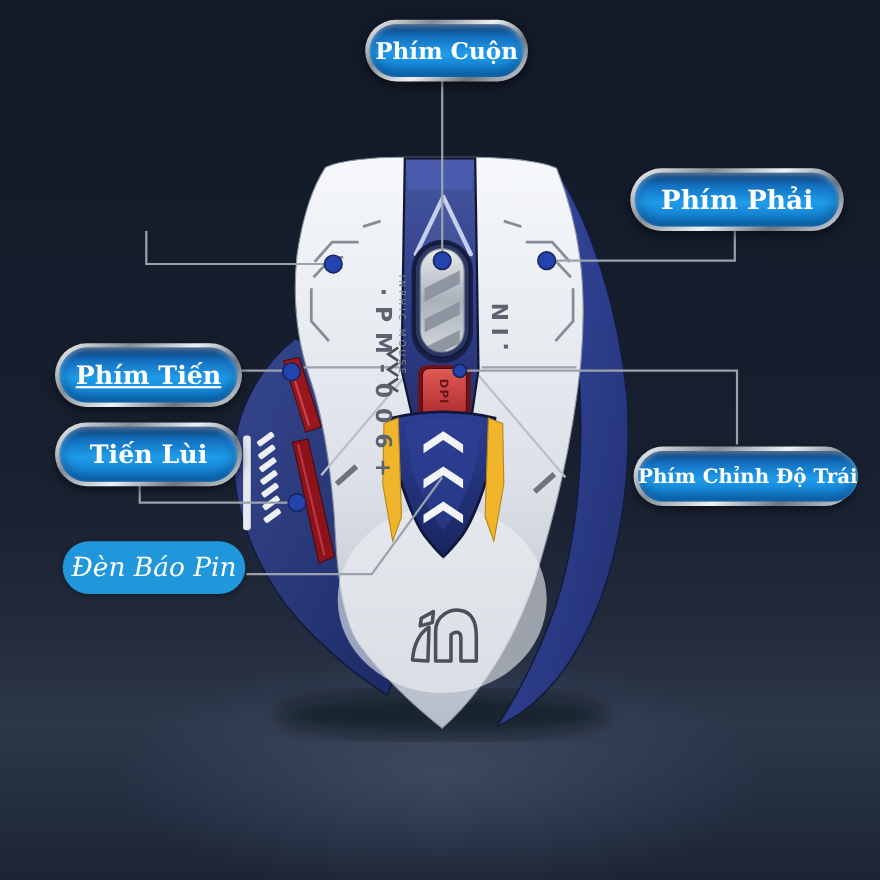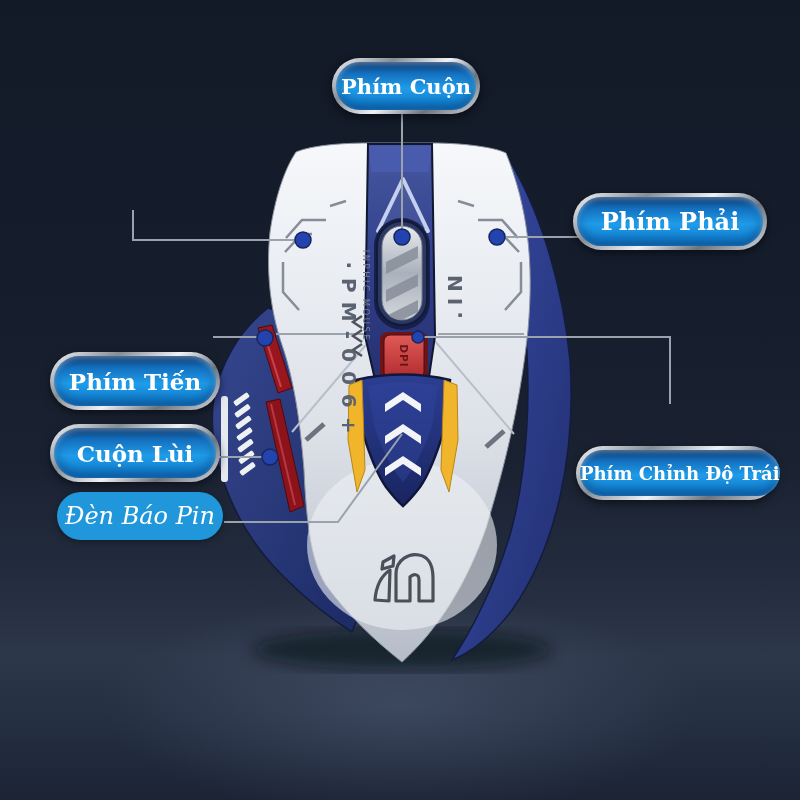--- a/index.html
+++ b/index.html
@@ -9,36 +9,35 @@
     font-family:"DejaVu Serif",serif;
   }
   .floor-glow{position:absolute;left:90px;top:590px;width:620px;height:230px;
     background:radial-gradient(ellipse at center,rgba(100,115,145,0.35) 0%,rgba(100,115,145,0) 68%);}
   svg{position:absolute;left:0;top:0;}
   .pill{position:absolute;display:flex;}
   .chrome{
     padding:4px;border-radius:30px;
     background:linear-gradient(145deg,#f8fafc 0%,#848c95 28%,#eef2f6 52%,#6c747e 74%,#d6dbe1 100%);
     box-shadow:0 3px 9px rgba(0,0,0,0.55);
-    margin-top:40px;
   }
   .pill-core{
     flex:1;display:flex;align-items:center;justify-content:center;border-radius:26px;
     background:linear-gradient(180deg,#0c3a6e 0%,#1470bf 24%,#1f9ce9 55%,#0f7fd4 100%);
     box-shadow:inset 0 2px 5px rgba(255,255,255,0.35),inset 0 -6px 12px rgba(3,40,90,0.5);
     color:#ffffff;font-weight:bold;white-space:nowrap;
   }
   .flat{
     border-radius:26px;background:#1f97da;display:flex;align-items:center;justify-content:center;
     color:#ffffff;white-space:nowrap;box-shadow:0 2px 6px rgba(0,0,0,0.35);font-style:italic;
   }
   #lbl-scroll {left:332px;top:18px; width:140px;height:48px;} #lbl-scroll  .pill-core{font-size:21px;}
   #lbl-left   {left:46px; top:155px;width:186px;height:50px;} #lbl-left    .pill-core{font-size:24px;}
   #lbl-right  {left:573px;top:153px;width:186px;height:49px;justify-content:flex-end;} #lbl-right   .pill-core{font-size:24px;}
-  #lbl-forward{left:50px; top:312px;width:162px;height:50px;} #lbl-forward .pill-core{font-size:23px;}
+  #lbl-forward{left:50px; top:312px;width:162px;height:50px;} #lbl-forward .pill-core{font-size:23px;text-decoration:underline;}
   #lbl-back   {left:50px; top:384px;width:162px;height:50px;} #lbl-back    .pill-core{font-size:23px;}
   #lbl-battery{left:57px; top:492px;width:166px;height:48px;font-size:24px;}
   #lbl-dpi    {left:576px;top:406px;width:193px;height:46px;} #lbl-dpi     .pill-core{font-size:18px;}
 </style>
 </head>
 <body>
 
 <div class="stage">
   <div class="floor-glow"></div>
 
@@ -191,21 +190,21 @@
         <span>Phím Phải</span>
       </div>
   </div>
   <div id="lbl-forward" class="pill chrome">
     <div class="pill-core">
         <span>Phím Tiến</span>
       </div>
   </div>
   <div id="lbl-back" class="pill chrome">
     <div class="pill-core">
-        <span>Cuộn Lùi</span>
+        <span>Tiến Lùi</span>
       </div>
   </div>
   <div id="lbl-battery" class="pill flat">
     <span>Đèn Báo Pin</span>
   </div>
   <div id="lbl-dpi" class="pill chrome">
     <div class="pill-core">
         <span>Phím Chỉnh Độ Trái</span>
       </div>
   </div>

